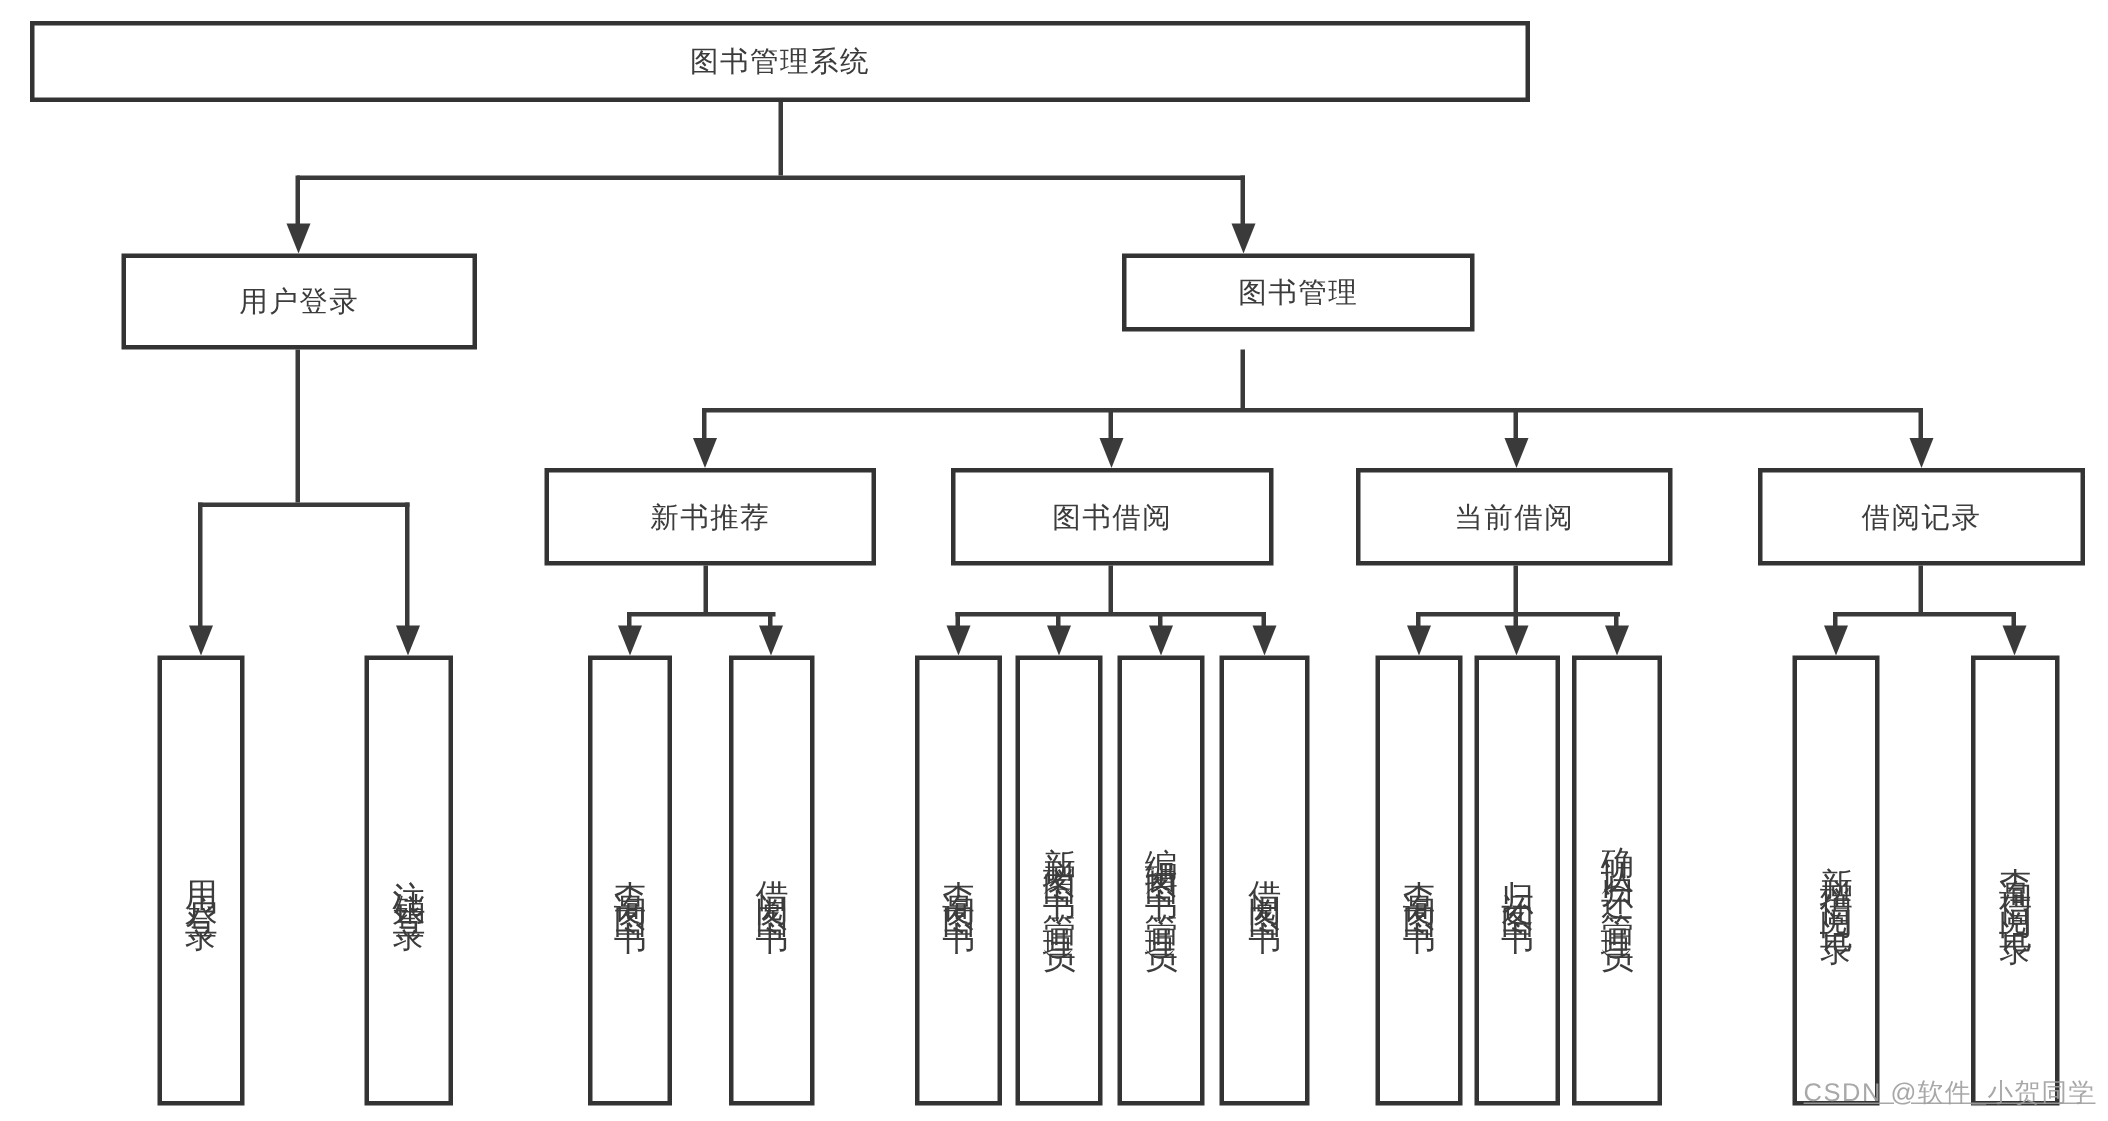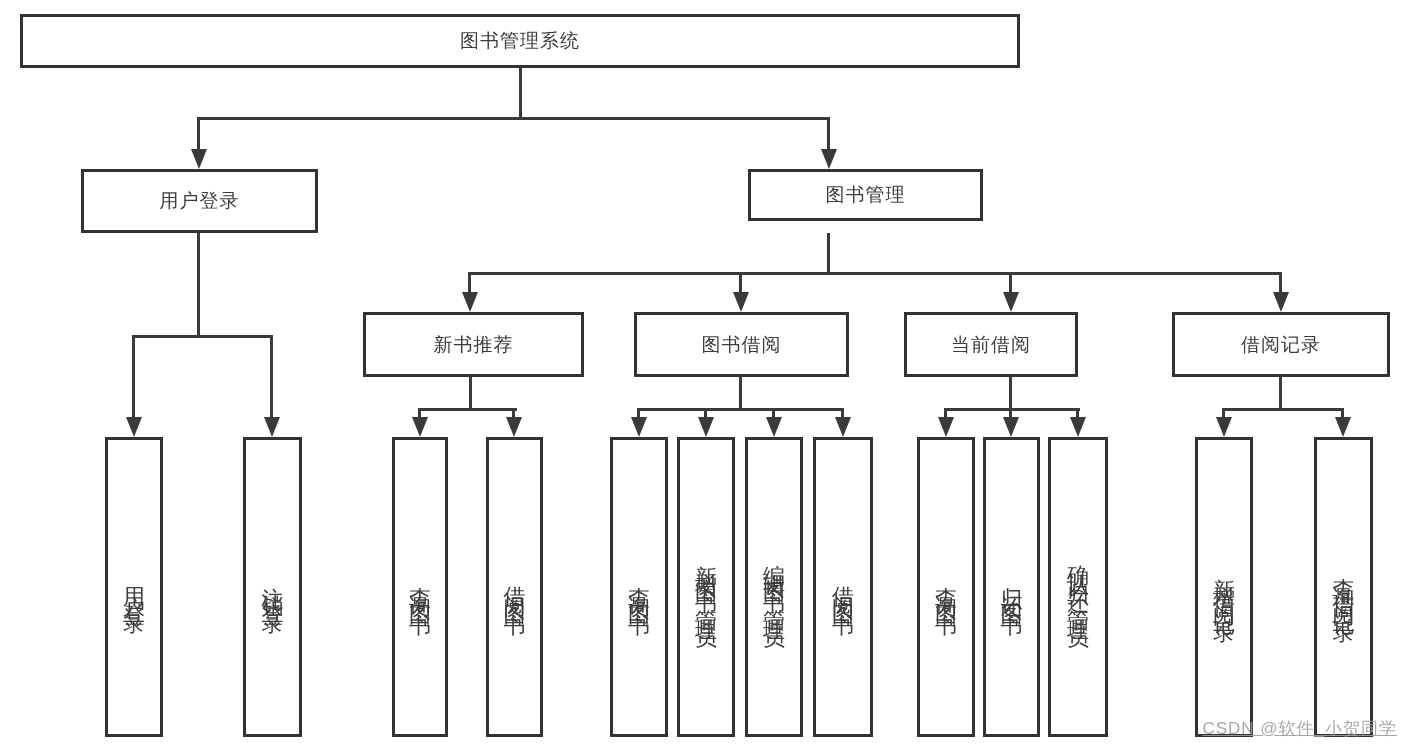--- a/index.html
+++ b/index.html
@@ -77,21 +77,21 @@
   <div class="arrowhead" style="left:462px;top:292px"></div>
   <div class="ln" style="left:739px;top:272px;width:3px;height:22px"></div>
   <div class="arrowhead" style="left:733px;top:292px"></div>
   <div class="ln" style="left:1009px;top:272px;width:3px;height:22px"></div>
   <div class="arrowhead" style="left:1003px;top:292px"></div>
   <div class="ln" style="left:1279px;top:272px;width:3px;height:22px"></div>
   <div class="arrowhead" style="left:1273px;top:292px"></div>
 
   <div class="box h" style="left:363px;top:312px;width:221px;height:65px">新书推荐</div>
   <div class="box h" style="left:634px;top:312px;width:215px;height:65px">图书借阅</div>
-  <div class="box h" style="left:904px;top:312px;width:174px;height:65px">当前借阅</div>
+  <div class="box h" style="left:904px;top:312px;width:211px;height:65px">当前借阅</div>
   <div class="box h" style="left:1172px;top:312px;width:218px;height:65px">借阅记录</div>
 
   <div class="ln" style="left:469px;top:377px;width:3px;height:31px"></div>
   <div class="ln" style="left:418px;top:408px;width:99px;height:3px"></div>
   <div class="ln" style="left:418px;top:408px;width:3px;height:12px"></div>
   <div class="arrowhead" style="left:412px;top:417px"></div>
   <div class="ln" style="left:512px;top:408px;width:3px;height:12px"></div>
   <div class="arrowhead" style="left:506px;top:417px"></div>
 
   <div class="ln" style="left:739px;top:377px;width:3px;height:31px"></div>

